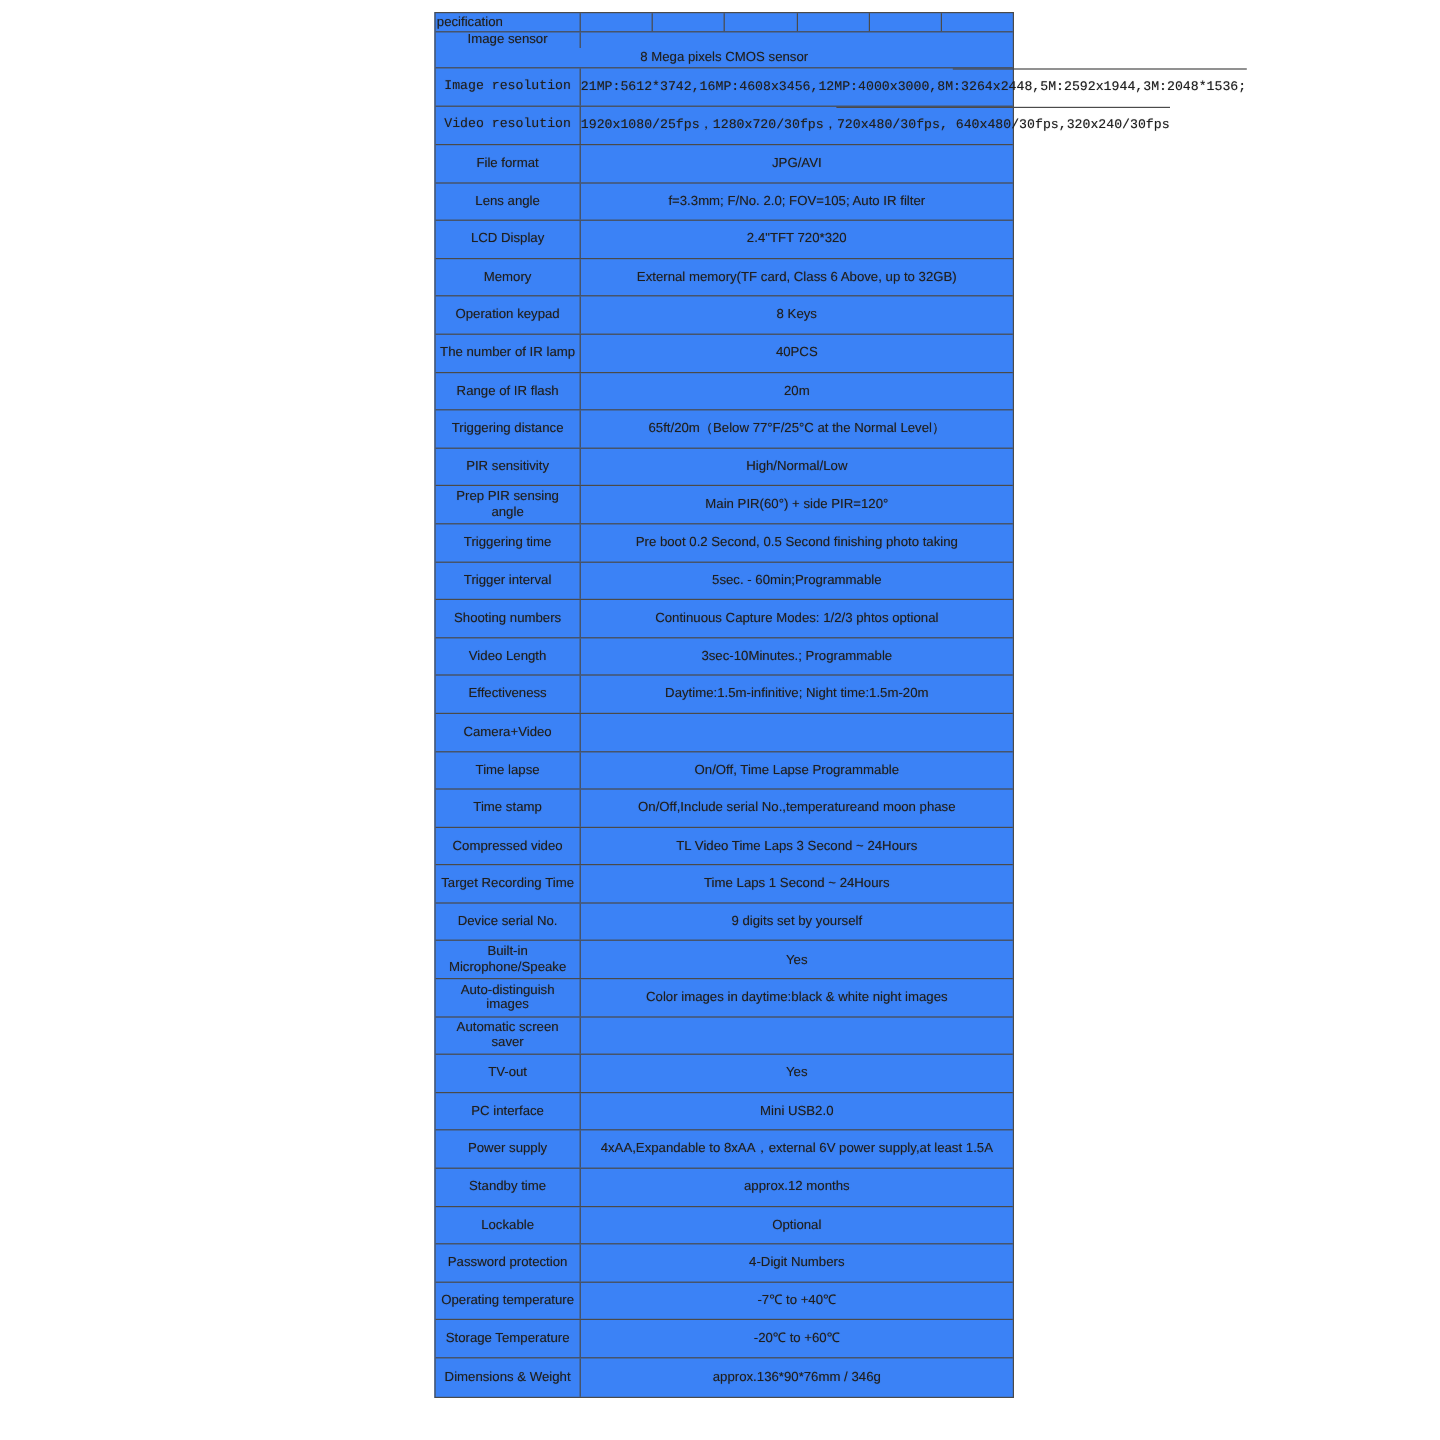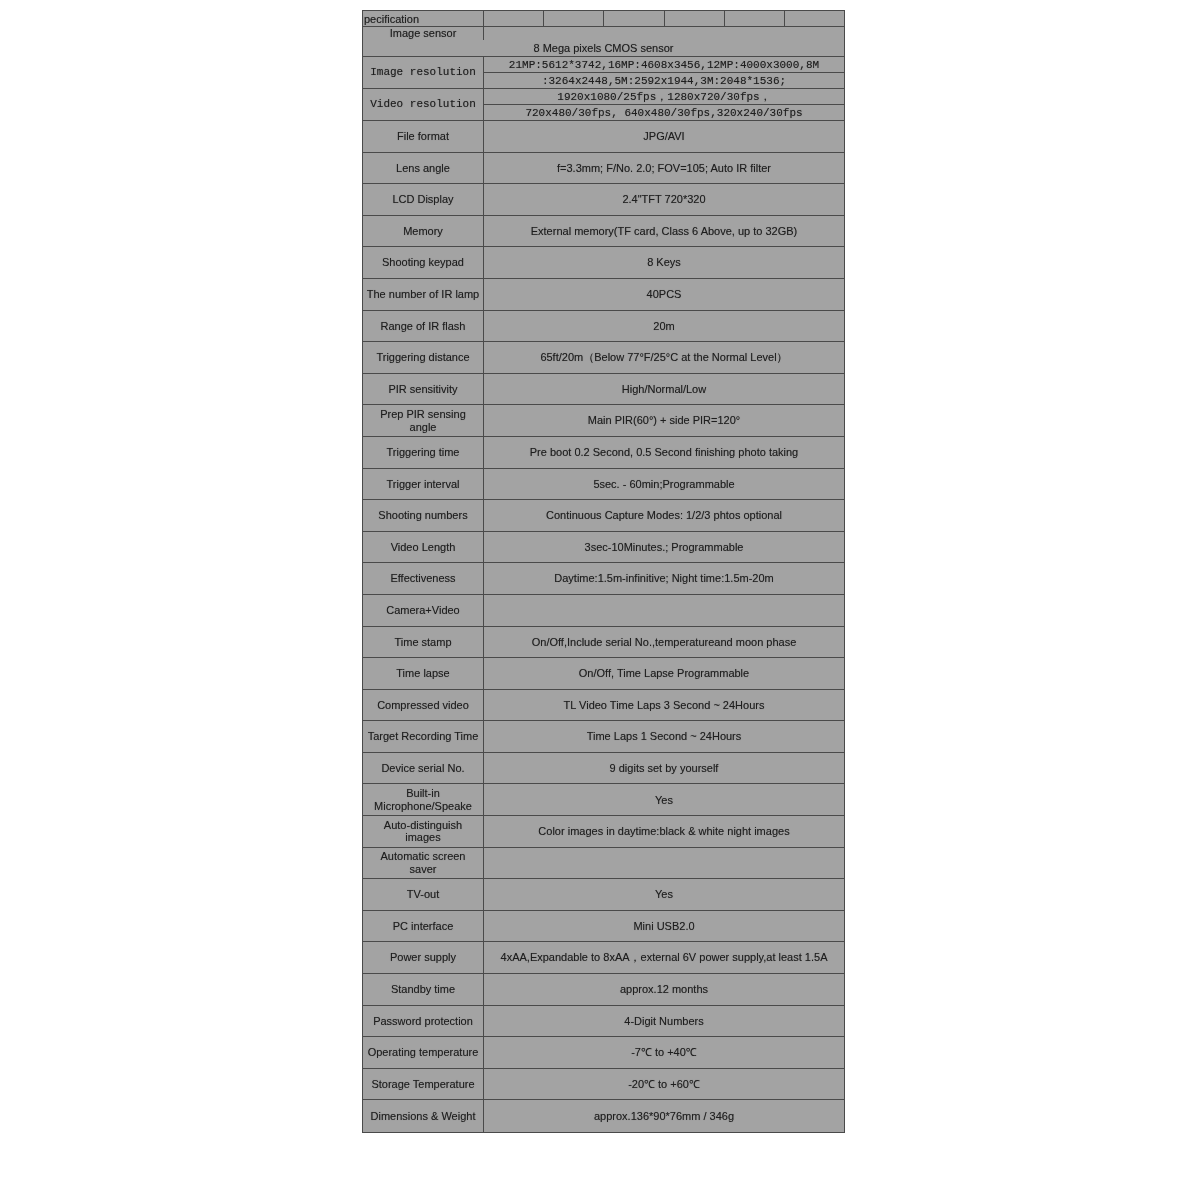--- a/index.html
+++ b/index.html
@@ -3,40 +3,40 @@
 <meta charset="utf-8">
 <style>
   html,body{margin:0;padding:0;}
   body{
     width:1200px;height:1200px;background:#ffffff;position:relative;
     font-family:"Liberation Sans",sans-serif;
   }
   .spec-table{
     position:absolute;left:362px;top:10px;width:483px;
     border:1px solid #4a4a4a;box-sizing:border-box;
-    font-size:11px;color:#1e1e1e;background:#a3a3a3;
+    font-size:11px;color:#1e1e1e;background:#3b82f6;
     text-shadow:0 0 0.7px rgba(50,50,50,0.55);
   }
   .row{display:flex;border-bottom:1px solid #4a4a4a;box-sizing:border-box;height:31.6px;}
   .row:last-child{border-bottom:none;justify-content:center;}
   .row.h30{height:30px;flex-direction:column;}
   .row.h32{height:32px;font-family:Liberation Mono, monospace;}
   .row.header{height:16px;}
   .cell{display:flex;align-items:center;justify-content:center;text-align:center;box-sizing:border-box;}
   .label{width:121px;border-right:1px solid #4a4a4a;padding:0 3px;line-height:12.5px;flex:none;}
   .value{flex:1;padding:0 4px;line-height:12.5px;}
   .header-label{
     width:121px;flex:none;border-right:1px solid #4a4a4a;box-sizing:border-box;
     display:flex;align-items:center;justify-content:flex-start;text-align:left;padding-left:1px;
     line-height:14px;
   }
   .hcells{flex:1;display:flex;}
   .hcell{flex:1;border-left:1px solid #4a4a4a;box-sizing:border-box;}
   .hcell:first-child{border-left:none;}
-  .subwrap{flex:1;display:flex;flex-direction:column;padding:0;}
+  .subwrap{flex:1;display:flex;flex-direction:row;padding:0;}
   .sub{flex:1;display:flex;align-items:center;justify-content:center;line-height:14px;white-space:nowrap;overflow:visible;}
   .sub + .sub{border-top:1px solid #4a4a4a;box-sizing:border-box;}
 </style>
 </head>
 <body>
 
 <div class="spec-table">
   <div class="row header">
     <div class="header-label">pecification</div>
     <div class="hcells" id="hcells">
@@ -77,21 +77,21 @@
     </div>
     <div class="row">
       <div class="cell label">LCD Display</div>
       <div class="cell value">2.4"TFT 720*320</div>
     </div>
     <div class="row">
       <div class="cell label">Memory</div>
       <div class="cell value">External memory(TF card, Class 6 Above, up to 32GB)</div>
     </div>
     <div class="row">
-      <div class="cell label">Shooting keypad</div>
+      <div class="cell label">Operation keypad</div>
       <div class="cell value">8 Keys</div>
     </div>
     <div class="row">
       <div class="cell label">The number of IR lamp</div>
       <div class="cell value">40PCS</div>
     </div>
     <div class="row">
       <div class="cell label">Range of IR flash</div>
       <div class="cell value">20m</div>
     </div>
@@ -124,28 +124,28 @@
       <div class="cell value">3sec-10Minutes.; Programmable</div>
     </div>
     <div class="row">
       <div class="cell label">Effectiveness</div>
       <div class="cell value">Daytime:1.5m-infinitive; Night time:1.5m-20m</div>
     </div>
     <div class="row">
       <div class="cell label">Camera+Video</div>
     </div>
     <div class="row">
+      <div class="cell label">Time lapse</div>
+      <div class="cell value">On/Off, Time Lapse Programmable</div>
+    </div>
+    <div class="row">
       <div class="cell label">Time stamp</div>
       <div class="cell value">On/Off,Include serial No.,temperatureand moon phase</div>
     </div>
     <div class="row">
-      <div class="cell label">Time lapse</div>
-      <div class="cell value">On/Off, Time Lapse Programmable</div>
-    </div>
-    <div class="row">
       <div class="cell label">Compressed video</div>
       <div class="cell value">TL Video Time Laps 3 Second ~ 24Hours</div>
     </div>
     <div class="row">
       <div class="cell label">Target Recording Time</div>
       <div class="cell value">Time Laps 1 Second ~ 24Hours</div>
     </div>
     <div class="row">
       <div class="cell label">Device serial No.</div>
       <div class="cell value">9 digits set by yourself</div>
@@ -169,20 +169,24 @@
       <div class="cell label">PC interface</div>
       <div class="cell value">Mini USB2.0</div>
     </div>
     <div class="row">
       <div class="cell label">Power supply</div>
       <div class="cell value">4xAA,Expandable to 8xAA，external 6V power supply,at least 1.5A</div>
     </div>
     <div class="row">
       <div class="cell label">Standby time</div>
       <div class="cell value">approx.12 months</div>
+    </div>
+    <div class="row">
+      <div class="cell label">Lockable</div>
+      <div class="cell value">Optional</div>
     </div>
     <div class="row">
       <div class="cell label">Password protection</div>
       <div class="cell value">4-Digit Numbers</div>
     </div>
     <div class="row">
       <div class="cell label">Operating temperature</div>
       <div class="cell value">-7℃ to +40℃</div>
     </div>
     <div class="row">

